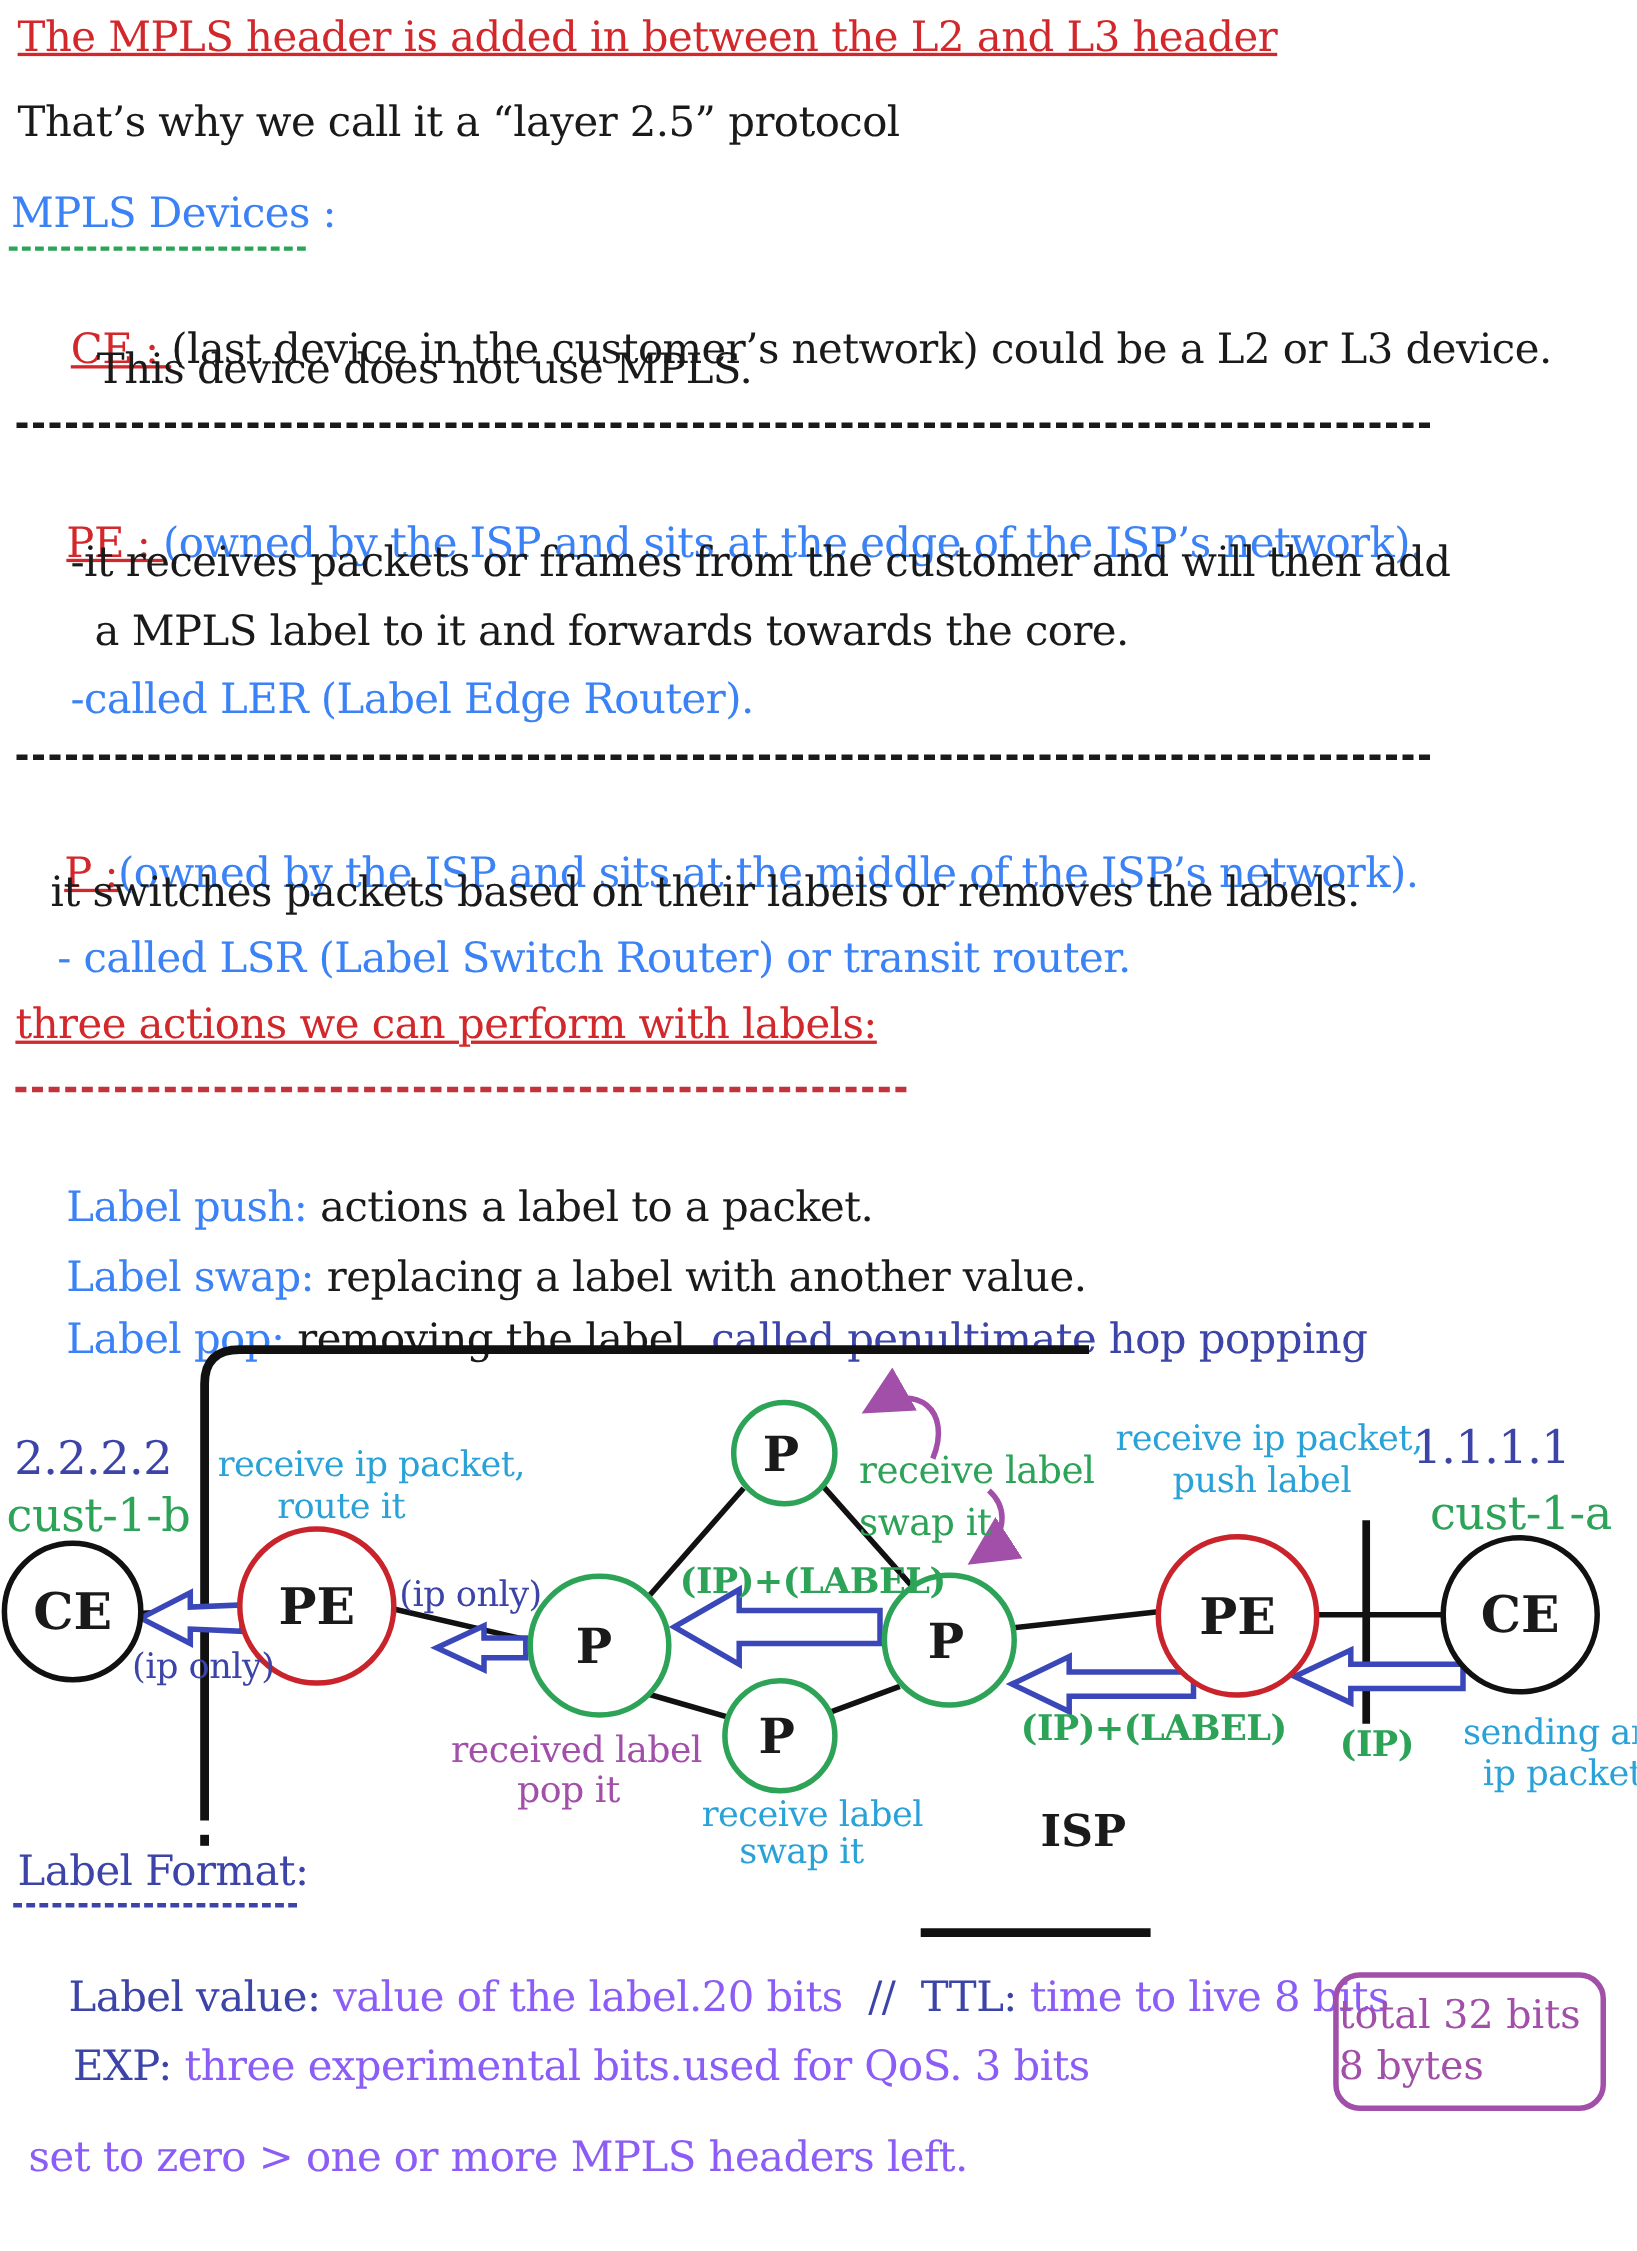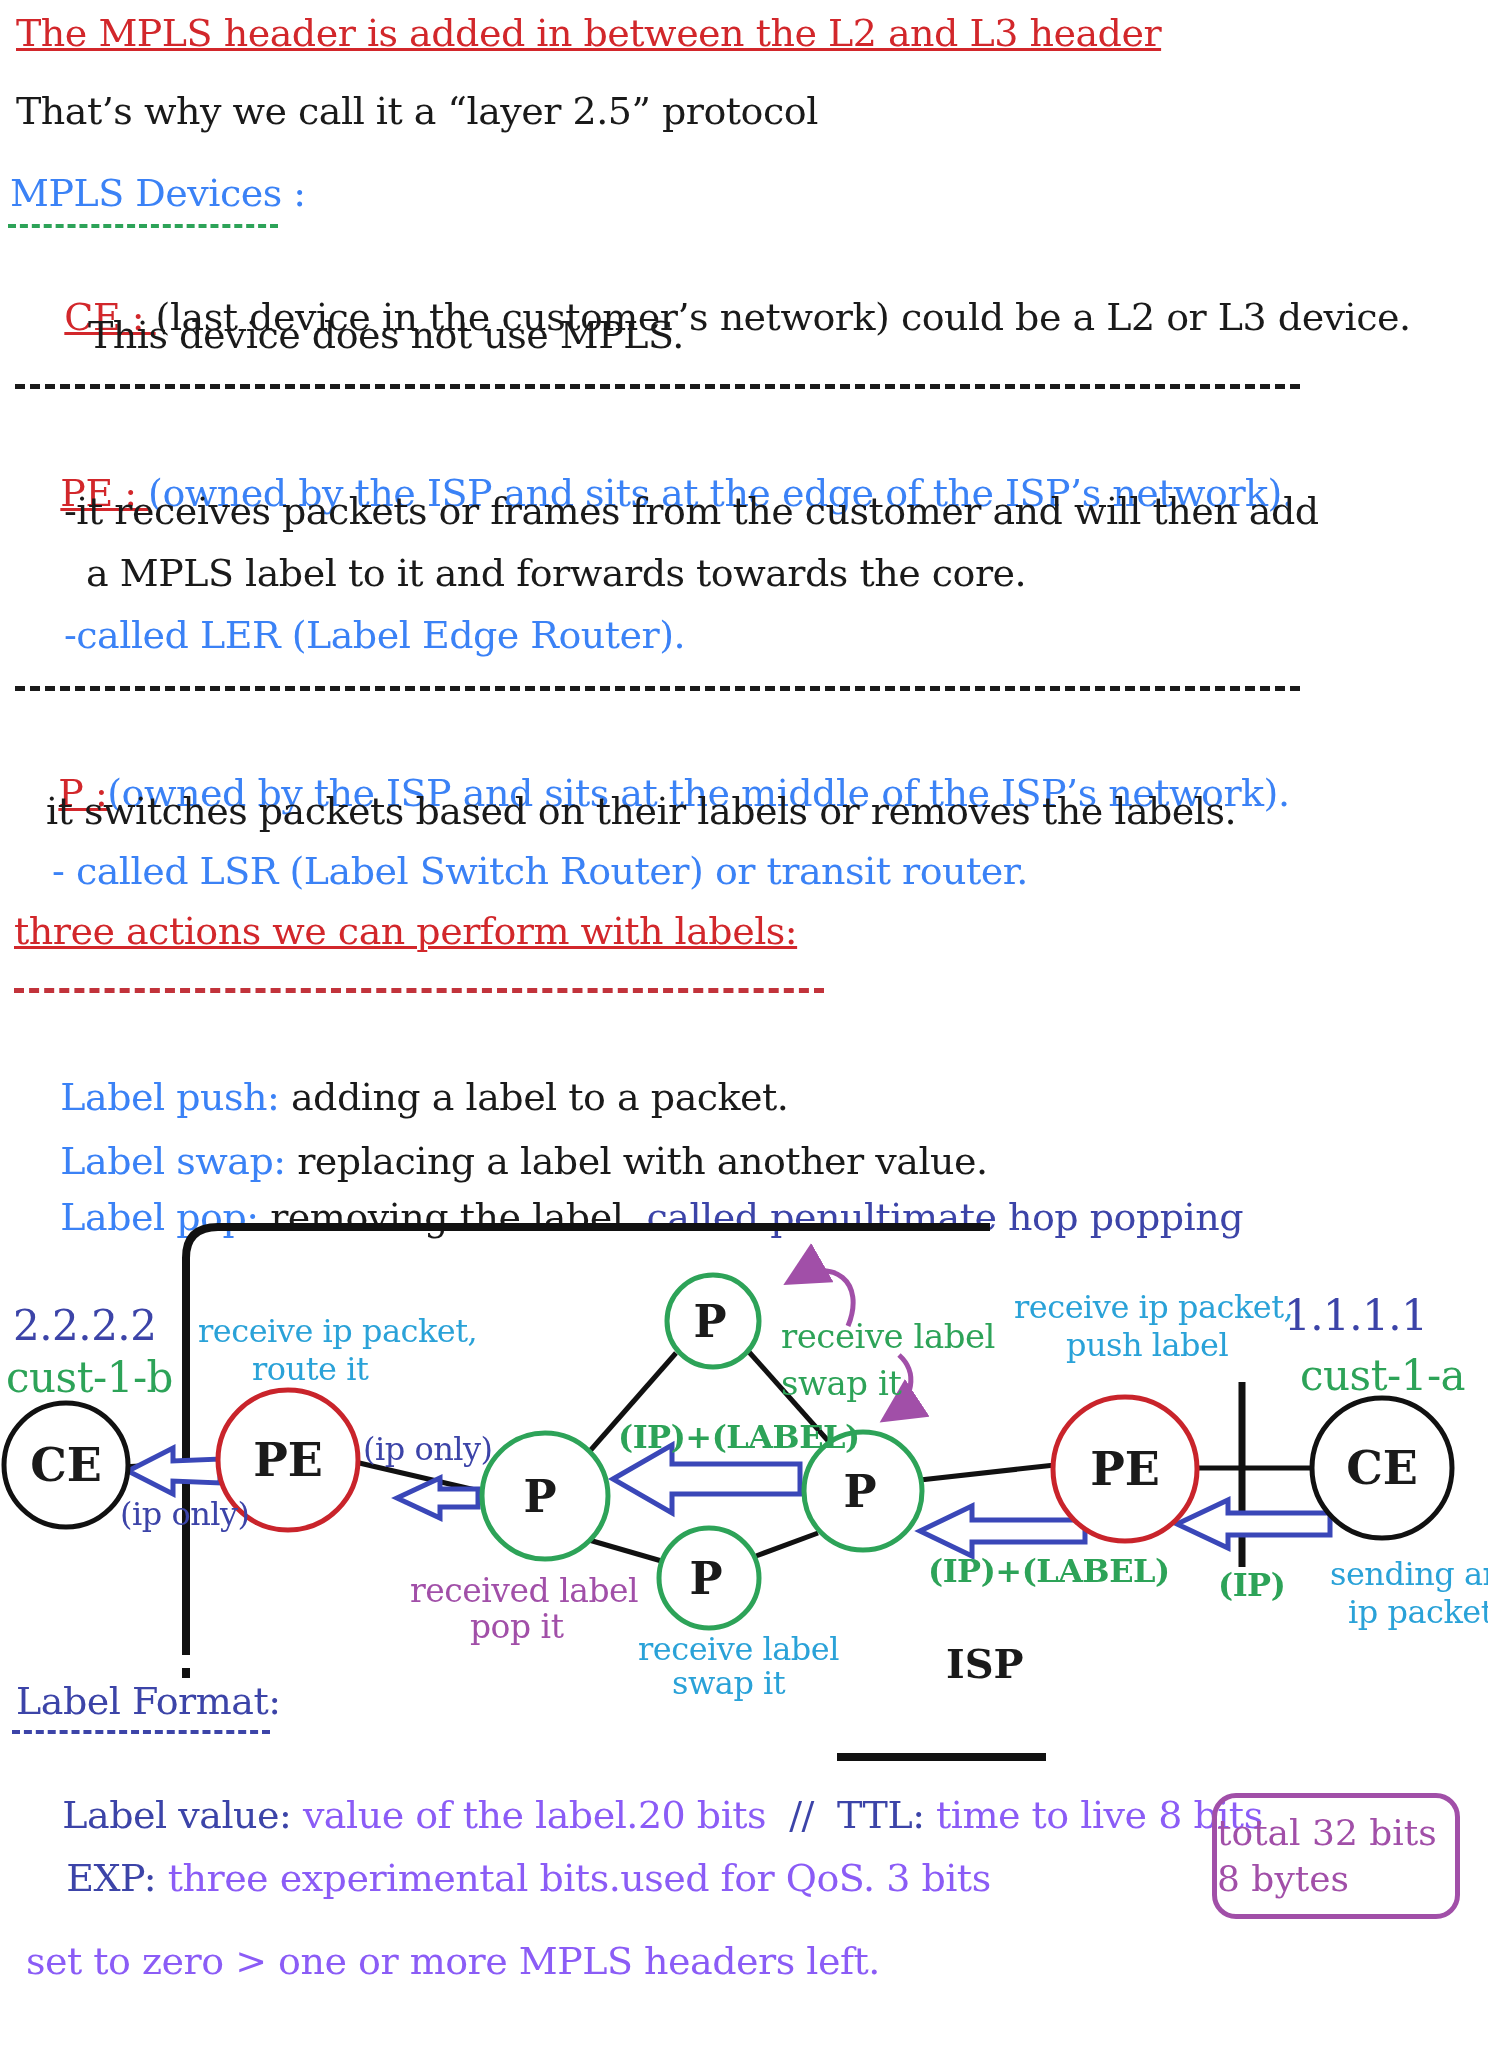--- a/index.html
+++ b/index.html
@@ -56,21 +56,21 @@
   <div class="ln" style="left:12px;top:728px">
     <span class="red">P :</span><span class="green">(owned by the ISP and sits at the middle of the ISP’s network).</span>
   </div>
   <div class="ln black" style="left:46px;top:790px">it switches packets based on their labels or removes the labels.</div>
   <div class="ln green" style="left:52px;top:850px">- called LSR (Label Switch Router) or transit router.</div>
 
   <div class="ln red" style="left:14px;top:910px">three actions we can perform with labels:</div>
   <div class="dash redd" style="left:14px;top:988px;width:810px"></div>
 
   <div class="ln" style="left:14px;top:1032px">
-    <span class="green">Label push:</span><span class="black"> adding a label to a packet.</span>
+    <span class="green">Label push:</span><span class="black"> actions a label to a packet.</span>
   </div>
   <div class="ln" style="left:14px;top:1096px">
     <span class="green">Label swap:</span><span class="black"> replacing a label with another value.</span>
   </div>
   <div class="ln" style="left:14px;top:1152px">
     <span class="green">Label pop:</span><span class="black"> removing the label. </span><span class="indigo">called penultimate hop popping</span>
   </div>
 
   <svg class="diagram-svg" viewBox="0 1200 1488 580">
     <defs>

